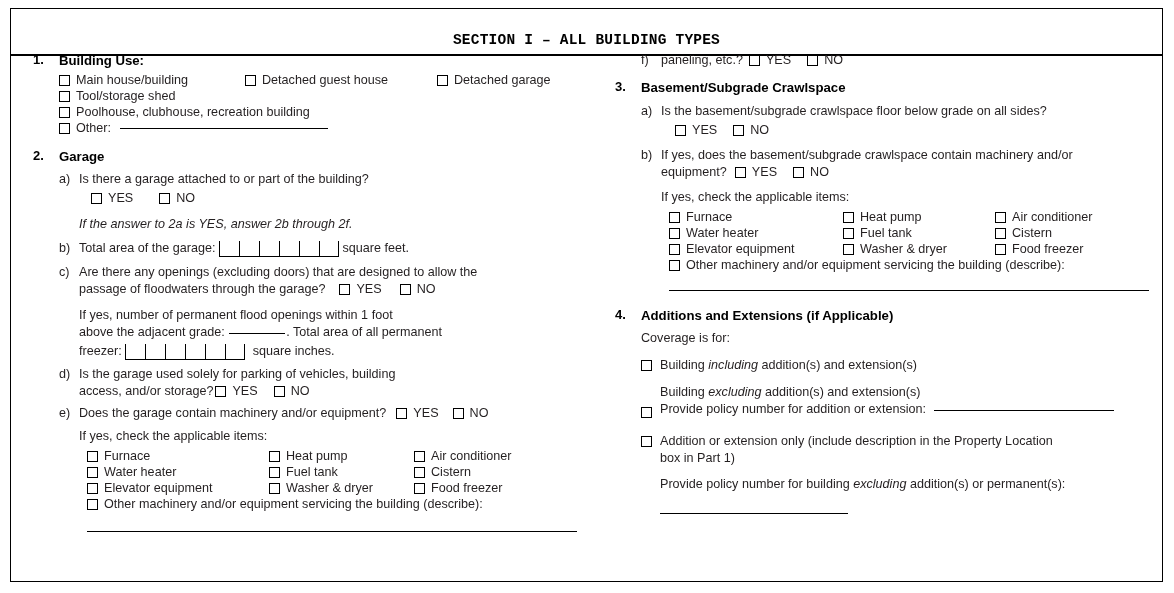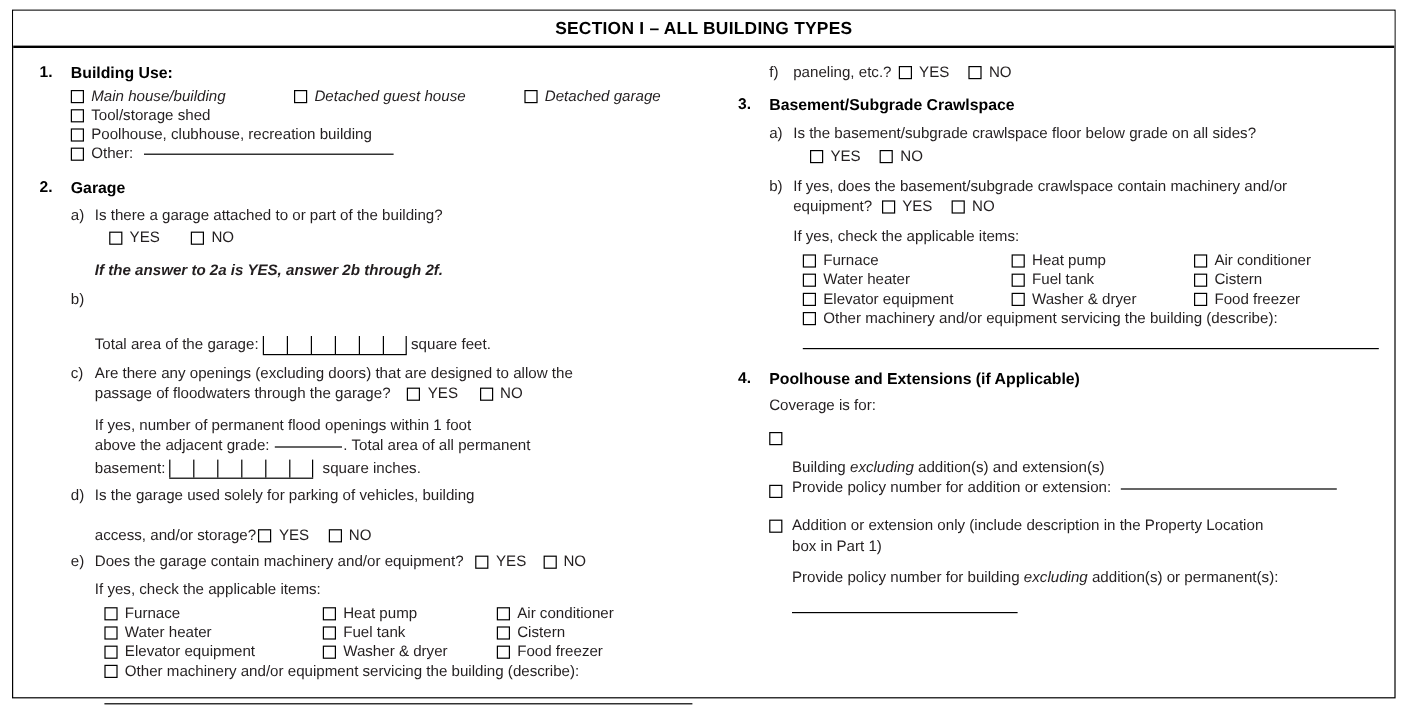--- a/index.html
+++ b/index.html
@@ -10,41 +10,41 @@
     -webkit-font-smoothing:antialiased;
   }
   .page{position:relative;width:1174px;height:593px;overflow:hidden;background:#fff;}
 
   
   .frame{
     position:absolute;left:10px;top:8px;width:1153px;height:574px;
     border:1.5px solid #000;box-sizing:border-box;
   }
   .section-header{
-    position:absolute;left:0;top:0;right:0;height:31px;
+    position:absolute;left:0;top:16px;right:0;height:31px;
     border-bottom:2.5px solid #000;
     display:flex;align-items:center;justify-content:center;
-    box-sizing:border-box;background:#fff;
+    box-sizing:border-box;background:#fff;font-family:Liberation Mono, monospace;
   }
   .section-header span{
     font-weight:bold;font-size:14.5px;letter-spacing:.2px;
   }
 
   .body{
     position:absolute;left:0;top:31px;right:0;bottom:0;
     display:flex;box-sizing:border-box;
     padding:12px 0 0 0;
   }
   .col{box-sizing:border-box;position:relative;}
   .col-left{width:586px;padding-left:22px;padding-right:6px;}
   .col-right{width:567px;padding-left:20px;padding-right:14px;}
 
   
   .t{font-size:12.6px;line-height:17px;color:#231f20;}
-  .bold{font-weight:bold;}
+  .bold{font-weight:normal;}
   .ital{font-style:italic;}
 
   
   .numrow{display:flex;margin-top:0;}
   .num{font-weight:bold;font-size:13px;width:26px;flex:0 0 26px;}
   .numbody{flex:1 1 auto;}
   .itemtitle{font-weight:bold;font-size:13.2px;line-height:17px;color:#000;}
 
   
   .letrow{display:flex;margin-top:6px;}
@@ -99,21 +99,21 @@
     <div class="body">
 
       <div class="col col-left">
 
         <div class="numrow">
           <div class="num">1.</div>
           <div class="numbody">
             <div class="itemtitle">Building Use:</div>
 
             <div class="cbgrid">
-              <div class="cbline" style="margin-top:0;font-style:italic;">
+              <div class="cbline" style="margin-top:0;">
                 <div class="cbcell" style="width:186px;">
                   <span class="cb"></span>
                   <span class="t">Main house/building</span>
                 </div>
                 <div class="cbcell" style="width:192px;">
                   <span class="cb"></span>
                   <span class="t">Detached guest house</span>
                 </div>
                 <div class="cbcell">
                   <span class="cb"></span>
@@ -166,21 +166,21 @@
                     <span>NO</span>
                   </span>
                 </div>
               </div>
             </div>
 
             <div class="t bold ital" style="margin-top:8px;padding-left:20px;">If the answer to 2a is YES, answer 2b through 2f.</div>
 
             <div class="letrow" style="margin-top:7px;">
               <div class="let">b)</div>
-              <div class="letbody t" style="white-space:nowrap;margin-top:38px;">
+              <div class="letbody t" style="white-space:nowrap;">
                 <span>Total area of the garage:</span>
                 <span class="digits"><span class="cell"></span><span class="cell"></span><span class="cell"></span><span class="cell"></span><span class="cell"></span><span class="cell"></span></span>
                 <span>square feet.</span>
               </div>
             </div>
 
             <div class="letrow" style="margin-top:7px;">
               <div class="let">c)</div>
               <div class="letbody">
                 <div class="t">Are there any openings (excluding doors) that are designed to allow the</div>
@@ -195,32 +195,32 @@
                     <span>NO</span>
                   </span>
                 </div>
 
                 <div class="t" style="margin-top:9px;">If yes, number of permanent flood openings within 1 foot</div>
                 <div class="t" style="white-space:nowrap;">
                   <span>above the adjacent grade:</span>
                   <span class="rule" style="width:56px;margin:0 1px;"></span><span>. Total area of all permanent</span>
                 </div>
                 <div class="t" style="white-space:nowrap;margin-top:2px;">
-                  <span>basement:</span>
+                  <span>freezer:</span>
                   <span class="digits"><span class="cell"></span><span class="cell"></span><span class="cell"></span><span class="cell"></span><span class="cell"></span><span class="cell"></span></span>
                   <span style="margin-left:4px;">square inches.</span>
                 </div>
               </div>
             </div>
 
             <div class="letrow" style="margin-top:6px;">
               <div class="let">d)</div>
               <div class="letbody">
                 <div class="t">Is the garage used solely for parking of vehicles, building</div>
-                <div class="t" style="display:flex;align-items:center;margin-top:16px;">
+                <div class="t" style="display:flex;align-items:center;">
                   <span>access, and/or storage?</span>
                   <span class="cbwrap" style="margin-left:2px;">
                     <span class="cb"></span>
                     <span>YES</span>
                   </span>
                   <span class="cbwrap" style="margin-left:16px;">
                     <span class="cb"></span>
                     <span>NO</span>
                   </span>
                 </div>
@@ -415,25 +415,26 @@
 
                 <div class="hrule" style="margin:17px 0 0 8px;width:480px;"></div>
               </div>
             </div>
           </div>
         </div>
 
         <div class="numrow" style="margin-top:16px;">
           <div class="num">4.</div>
           <div class="numbody">
-            <div class="itemtitle">Poolhouse and Extensions (if Applicable)</div>
+            <div class="itemtitle">Additions and Extensions (if Applicable)</div>
             <div class="t" style="margin-top:6px;">Coverage is for:</div>
 
             <div style="display:flex;align-items:flex-start;gap:8px;margin-top:10px;">
               <span class="cb" style="margin-top:3px;"></span>
+              <span class="t"><span>Building </span><span class="ital">including</span><span> addition(s) and extension(s)</span></span>
             </div>
 
             <div style="display:flex;align-items:flex-end;gap:8px;margin-top:10px;">
               <span class="cb" style="margin-top:3px;"></span>
               <div>
                 <div class="t"><span>Building </span><span class="ital">excluding</span><span> addition(s) and extension(s)</span></div>
                 <div class="t" style="white-space:nowrap;">
                   <span>Provide policy number for addition or extension:</span>
                   <span class="rule" style="width:180px;margin-left:4px;"></span>
                 </div>

